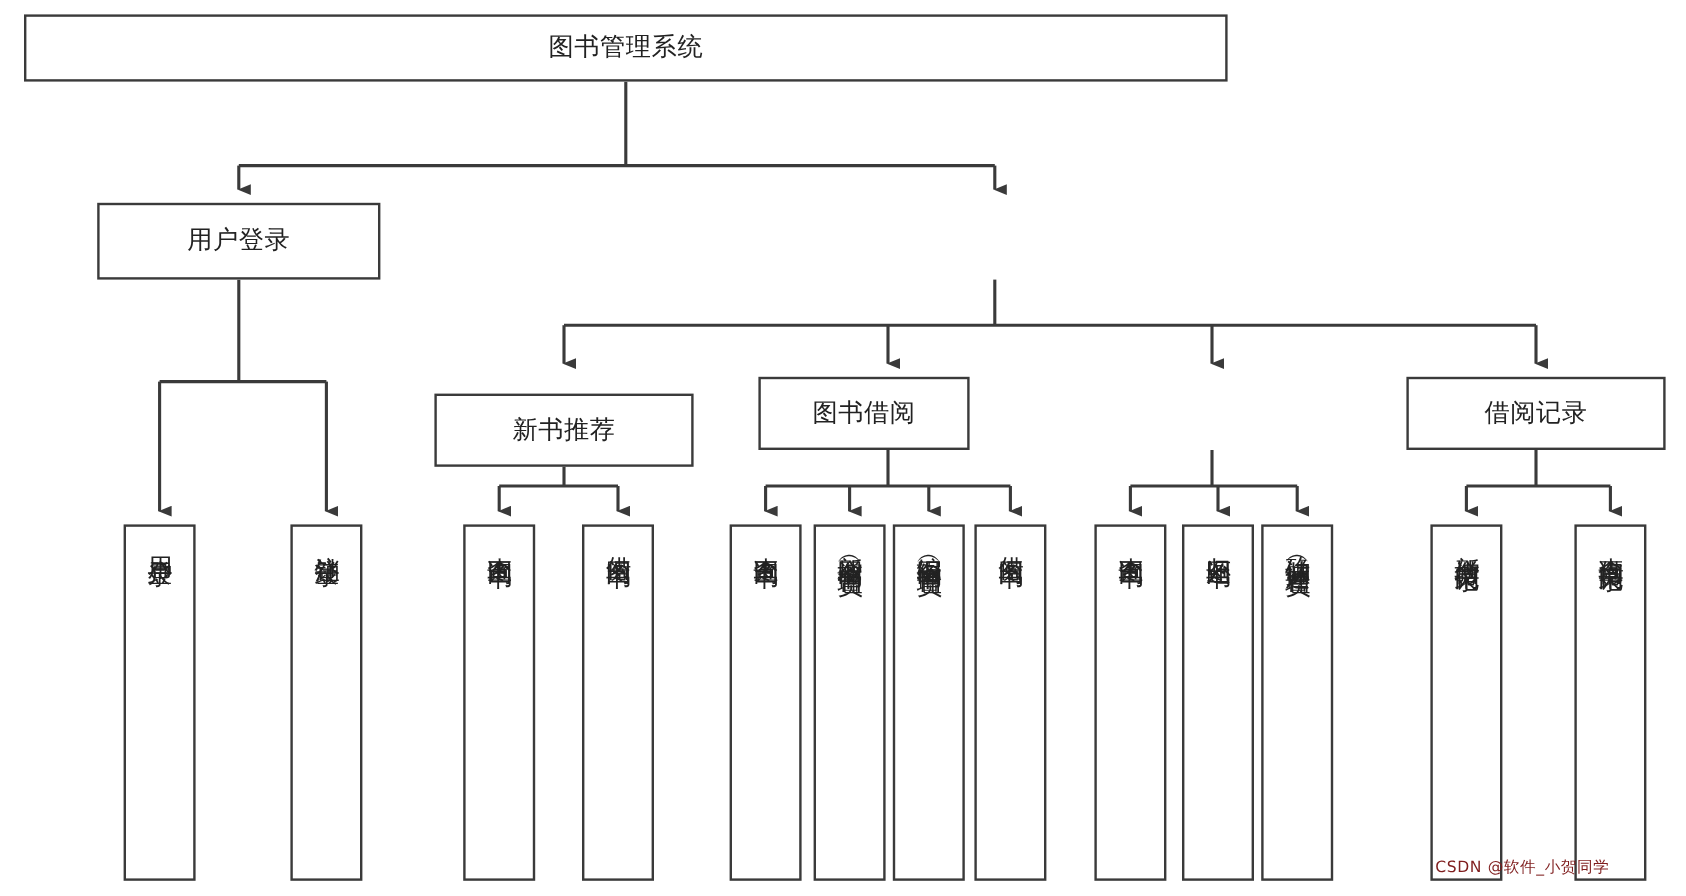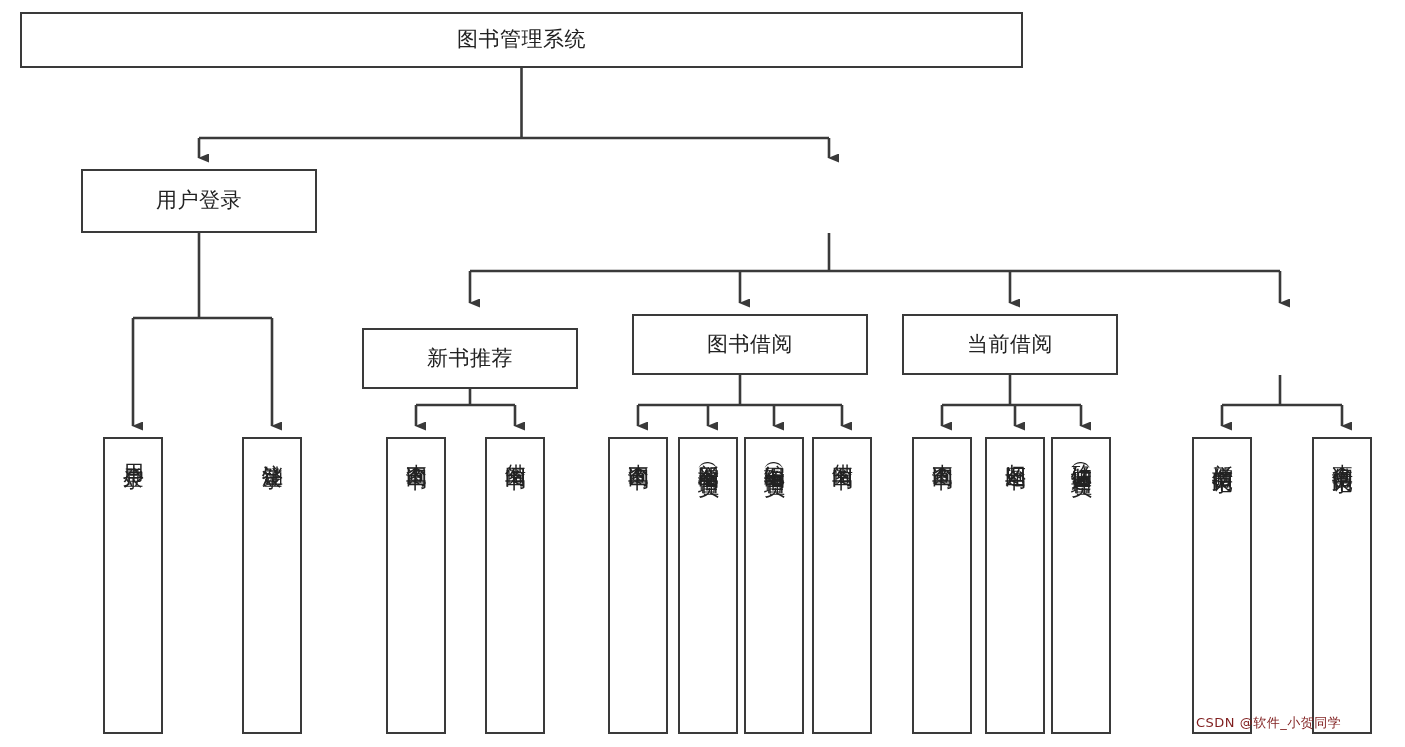--- a/index.html
+++ b/index.html
@@ -119,25 +119,25 @@
     <span class="node-label">图书管理系统</span>
   </div>
 
   <div class="node-box level-2" id="node-l2-0" style="left: 81px; top: 169px; width: 236px; height: 64px;">
     <span class="node-label">用户登录</span>
   </div>
 
   <div class="node-box level-3" id="node-l3-0" style="left: 362px; top: 328px; width: 216px; height: 61px;">
     <span class="node-label">新书推荐</span>
   </div>
-  <div class="node-box level-3" id="node-l3-1" style="left: 632px; top: 314px; width: 236px; height: 61px;">
+  <div class="node-box level-3" id="node-l3-1" style="left: 632px; top: 314px; width: 176px; height: 61px;">
     <span class="node-label">图书借阅</span>
   </div>
-  <div class="node-box level-3" id="node-l3-2" style="left: 902px; top: 314px; width: 216px; height: 61px;">
-    <span class="node-label">当前借阅</span>
+  <div class="node-box level-3" id="node-l3-3" style="left: 1172px; top: 314px; width: 216px; height: 61px;">
+    <span class="node-label">借阅记录</span>
   </div>
 
   <div class="node-box leaf" id="node-leaf-0" style="left: 103px; top: 437px; width: 60px; height: 297px;">
     <span class="node-label">用户登录</span>
   </div>
   <div class="node-box leaf" id="node-leaf-1" style="left: 242px; top: 437px; width: 60px; height: 297px;">
     <span class="node-label">注销登录</span>
   </div>
   <div class="node-box leaf" id="node-leaf-2" style="left: 386px; top: 437px; width: 60px; height: 297px;">
     <span class="node-label">查询图书</span>

